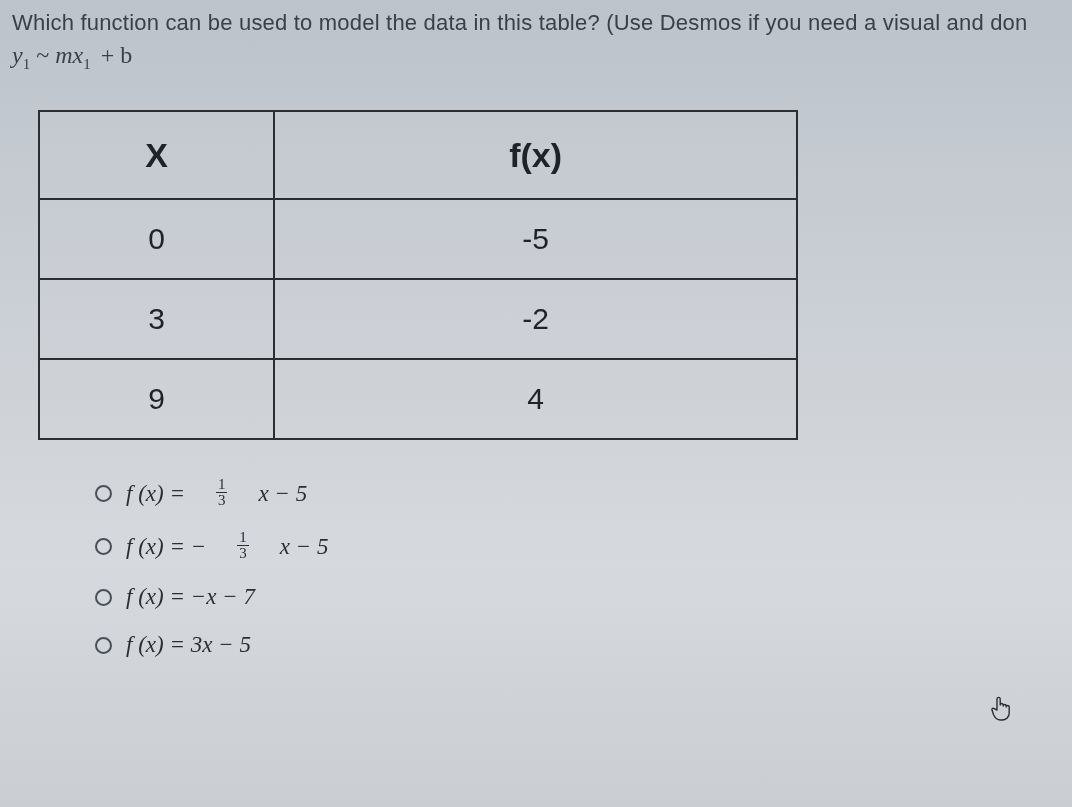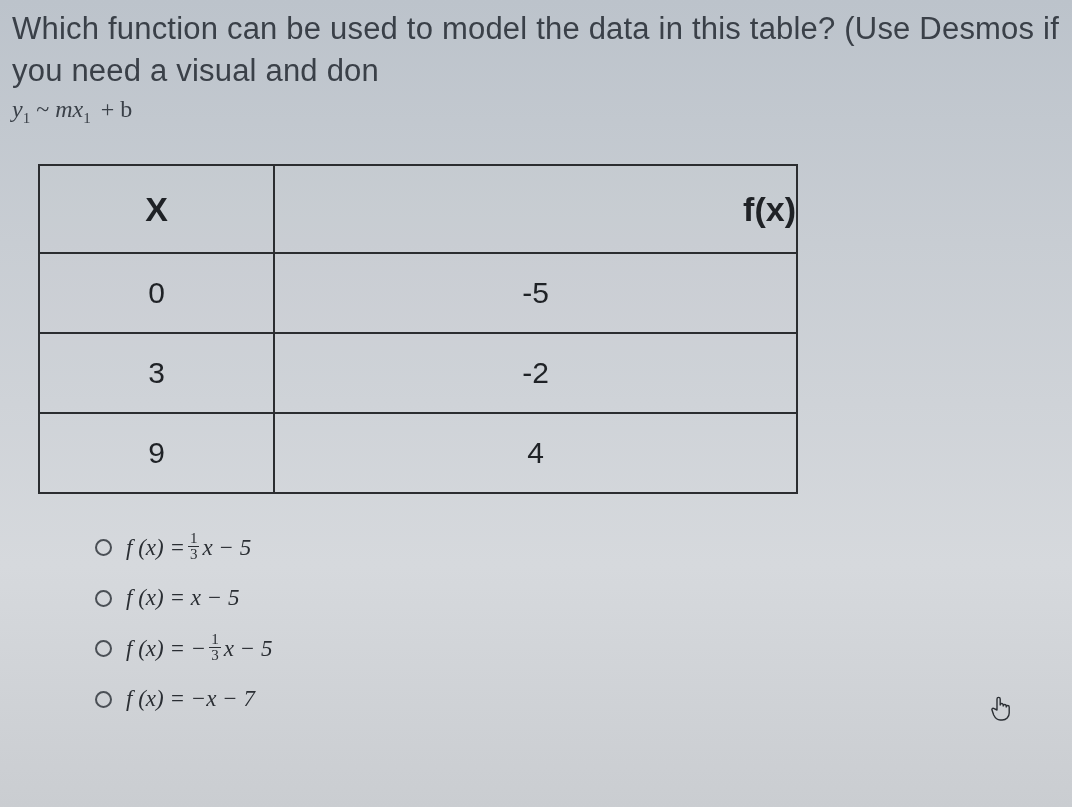--- a/index.html
+++ b/index.html
@@ -7,21 +7,21 @@
     width: 1072px;
     height: 807px;
     background: linear-gradient(180deg, #bcc3cb 0%, #c8cdd3 30%, #d6d9dd 70%, #cacdd1 100%);
     font-family: Arial, Helvetica, sans-serif;
     color: #2a2e33;
     overflow: hidden;
     position: relative;
   }
   .question-text {
     padding: 8px 0 4px 12px;
-    font-size: 31px;
+    font-size: 22px;
     line-height: 1.35;
     color: #3a4048;
     letter-spacing: 0.2px;
   }
   .formula-line {
     padding: 0 20px 10px 12px;
     font-size: 23px;
     color: #3a4048;
     display: flex;
     align-items: baseline;
@@ -49,21 +49,20 @@
     vertical-align: middle;
   }
   table.data th {
     height: 88px;
     font-size: 34px;
     font-weight: 700;
     color: #1f2226;
   }
   table.data th.fx {
     font-family: Arial, sans-serif;
-    text-align: right;
   }
   table.data td {
     height: 80px;
     font-size: 30px;
     color: #1f2226;
   }
   .options {
     margin: 38px 0 0 95px;
   }
   .option {
@@ -80,20 +79,21 @@
     flex: 0 0 auto;
     background: transparent;
   }
   .option .expr {
     font-family: "Times New Roman", serif;
     font-size: 23px;
     color: #2a2e33;
     display: flex;
     align-items: center;
     font-style: italic;
+    gap: 28px;
   }
   .frac {
     display: inline-flex;
     flex-direction: column;
     align-items: center;
     font-size: 15px;
     line-height: 1;
     margin: 0 3px;
     font-style: normal;
     position: relative;
@@ -153,42 +153,42 @@
     <span class="expr">
       <span>f (x) = </span>
       <span class="frac">
           <span class="num">1</span>
           <span class="den">3</span>
         </span>
       <span>x − 5</span>
     </span>
   </div>
 
-  <div class="option">
-    <span class="radio"></span>
-    <span class="expr">f (x) = x − 5</span>
-  </div>
 
   <div class="option">
     <span class="radio"></span>
     <span class="expr">
       <span>f (x) = −</span>
       <span class="frac">
           <span class="num">1</span>
           <span class="den">3</span>
         </span>
       <span>x − 5</span>
     </span>
   </div>
 
   <div class="option">
     <span class="radio"></span>
     <span class="expr">f (x) = −x − 7</span>
   </div>
 
+  <div class="option">
+    <span class="radio"></span>
+    <span class="expr">f (x) = 3x − 5</span>
+  </div>
 
 </div>
 
 <div class="cursor-icon">
   <svg width="22" height="26" viewBox="0 0 22 26">
     <path d="M7 12 V4 a1.6 1.6 0 0 1 3.2 0 V10 a1.5 1.5 0 0 1 3 0 V11 a1.5 1.5 0 0 1 3 0 V12 a1.5 1.5 0 0 1 3 0 V18 c0 4 -3 7 -7 7 h-2 c-3 0 -5 -2 -6.5 -5 L2 15 c-0.5 -1 0.5 -2 1.6 -1.6 L7 15 Z" fill="none" stroke="#2a2e33" stroke-width="1.4" stroke-linejoin="round"></path>
   </svg>
 </div>
 
 </body></html>

